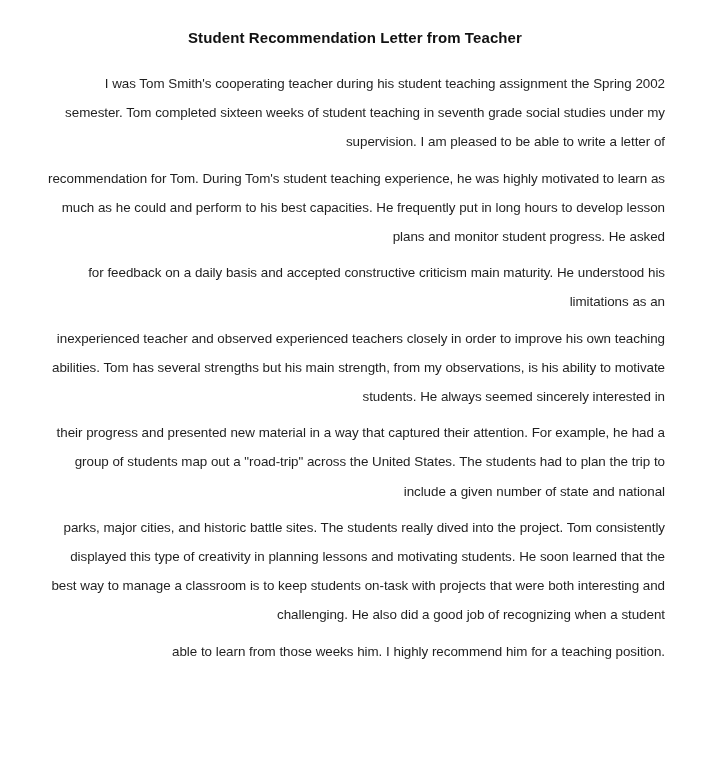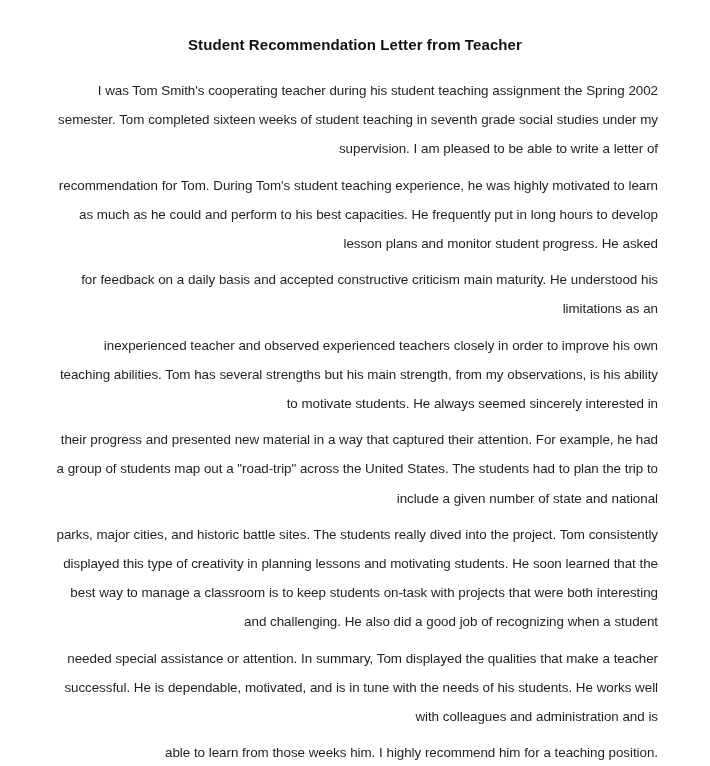--- a/index.html
+++ b/index.html
@@ -15,21 +15,21 @@
     color: #1c1c1c;
     overflow: hidden;
   }
 
   .page {
     position: relative;
     width: 710px;
     height: 570px;
     background: #ffffff;
     box-sizing: border-box;
-    padding: 14px;
+    padding: 7px;
   }
 
   .doc-title {
     text-align: center;
     font-size: 15px;
     font-weight: bold;
     color: #111111;
     letter-spacing: 0.1px;
     margin: 0;
     padding-top: 21px;
@@ -71,20 +71,19 @@
     <p class="para">recommendation for Tom.  During Tom's student teaching experience, he was highly motivated to learn as much as he could and perform to his best capacities.  He frequently put in long hours to develop lesson plans and monitor student progress.  He asked</p>
 
     <p class="para">for feedback on a daily basis and accepted constructive criticism main maturity.  He understood his limitations as an</p>
 
     <p class="para">inexperienced teacher and observed experienced teachers closely in order to improve his own teaching abilities. Tom has several strengths but his main strength, from my observations, is his ability to motivate students. He always seemed sincerely interested in</p>
 
     <p class="para">their progress and presented new material in a way that captured their attention.  For example, he had a group of students map out a "road-trip" across the United States.  The students had to plan the trip to include a given number of state and national</p>
 
     <p class="para">parks, major cities, and historic battle sites.  The students really dived into the project.  Tom consistently displayed this type of creativity in planning lessons and motivating students.  He soon learned that the best way to manage a classroom is to keep students on-task with projects that were both interesting and challenging. He also did a good job of recognizing when a student</p>
 
-    <p class="para">needed special assistance or attention. In summary, Tom displayed the qualities that make a teacher successful. He is dependable, motivated, and is in tune with the needs of his students. He works well with colleagues and administration and is</p>
 
     <p class="para">able to learn from those weeks him. I highly recommend him for a teaching position.</p>
 
     <div class="signature-gap"></div>
 
   </div>
 </div>
 
 </body></html>

